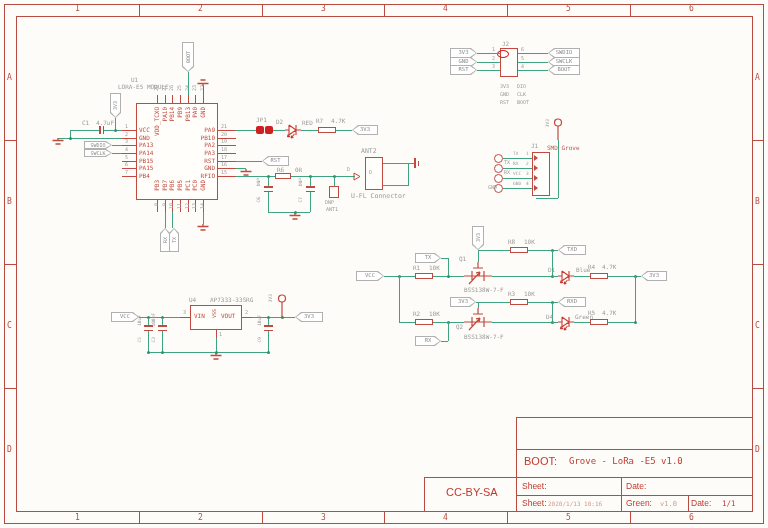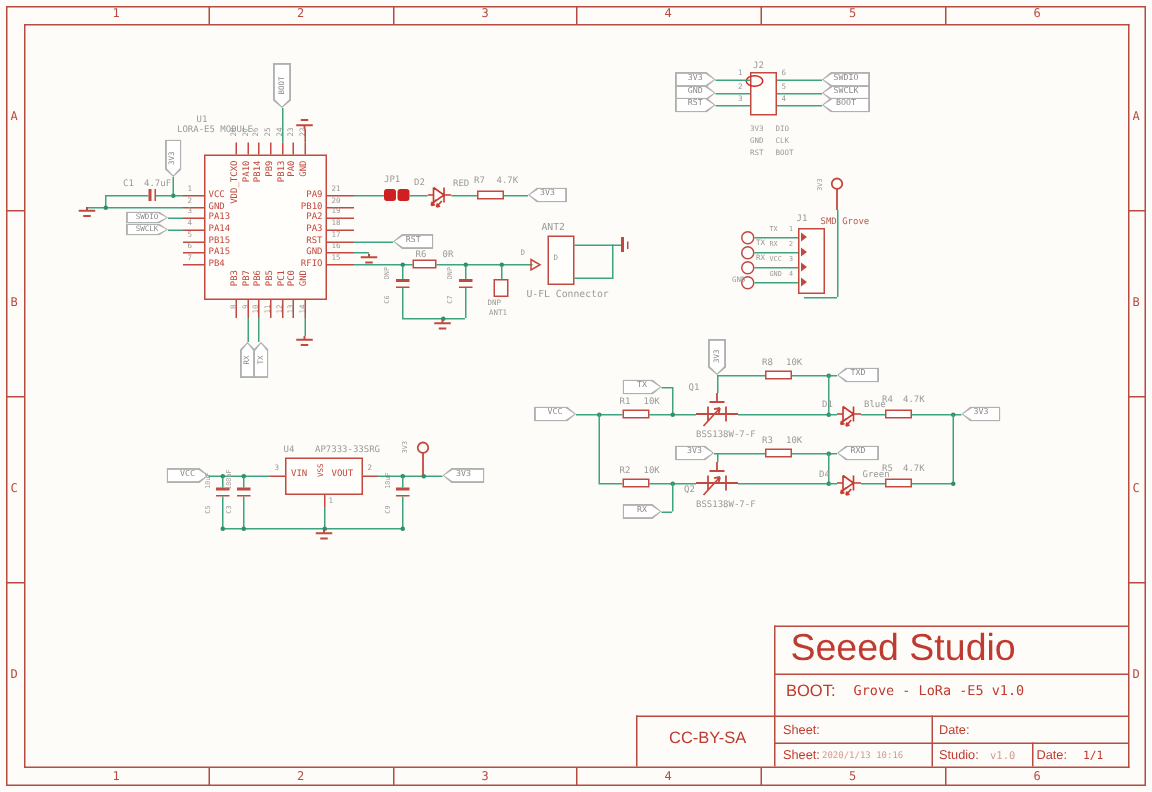--- a/index.html
+++ b/index.html
@@ -85,29 +85,28 @@
   <div class="fr" style="left:755px;top:446px">D</div>
 
   <div class="fl" style="left:516px;top:417px;width:236px;height:1px"></div>
   <div class="fl" style="left:516px;top:417px;width:1px;height:94px"></div>
   <div class="fl" style="left:516px;top:449px;width:236px;height:1px"></div>
   <div class="fl" style="left:424px;top:477px;width:328px;height:1px"></div>
   <div class="fl" style="left:424px;top:477px;width:1px;height:34px"></div>
   <div class="fl" style="left:516px;top:495px;width:236px;height:1px"></div>
   <div class="fl" style="left:621px;top:477px;width:1px;height:34px"></div>
   <div class="fl" style="left:688px;top:495px;width:1px;height:16px"></div>
-  <div class="l sans" style="left:527px;top:420px;font-size:25px;color:#bf3a30">Seeed Studio</div>
   <div class="l sans" style="left:524px;top:456px;font-size:11px;color:#bf3a30">BOOT:</div>
   <div class="l" style="left:569px;top:457px;font-size:9px;color:#bf3a30">Grove - LoRa -E5 v1.0</div>
   <div class="l sans" style="left:446px;top:487px;font-size:11px;color:#bf3a30">CC-BY-SA</div>
   <div class="l sans" style="left:522px;top:482px;font-size:8.5px;color:#bf3a30">Sheet:</div>
   <div class="l sans" style="left:626px;top:482px;font-size:8.5px;color:#bf3a30">Date:</div>
   <div class="l sans" style="left:522px;top:499px;font-size:8.5px;color:#bf3a30">Sheet:</div>
   <div class="l" style="left:548px;top:501px;font-size:6px;color:#cf9b92">2020/1/13 10:16</div>
-  <div class="l sans" style="left:626px;top:499px;font-size:8.5px;color:#bf3a30">Studio:</div>
+  <div class="l sans" style="left:626px;top:499px;font-size:8.5px;color:#bf3a30">Green:</div>
   <div class="l" style="left:660px;top:501px;font-size:7px;color:#cf9b92">v1.0</div>
   <div class="l sans" style="left:691px;top:499px;font-size:8.5px;color:#bf3a30">Date:</div>
   <div class="l" style="left:722px;top:500px;font-size:7.5px;color:#bf3a30">1/1</div>
 
   <div class="l" style="left:131px;top:77px">U1</div>
   <div class="l" style="left:118px;top:84px">LORA-E5 MODULE</div>
   <div class="ic" style="left:136px;top:103px;width:82px;height:97px"></div>
 
   <div class="rh" style="left:122px;top:130px;width:14px"></div>
   <div class="rh" style="left:122px;top:138px;width:14px"></div>

